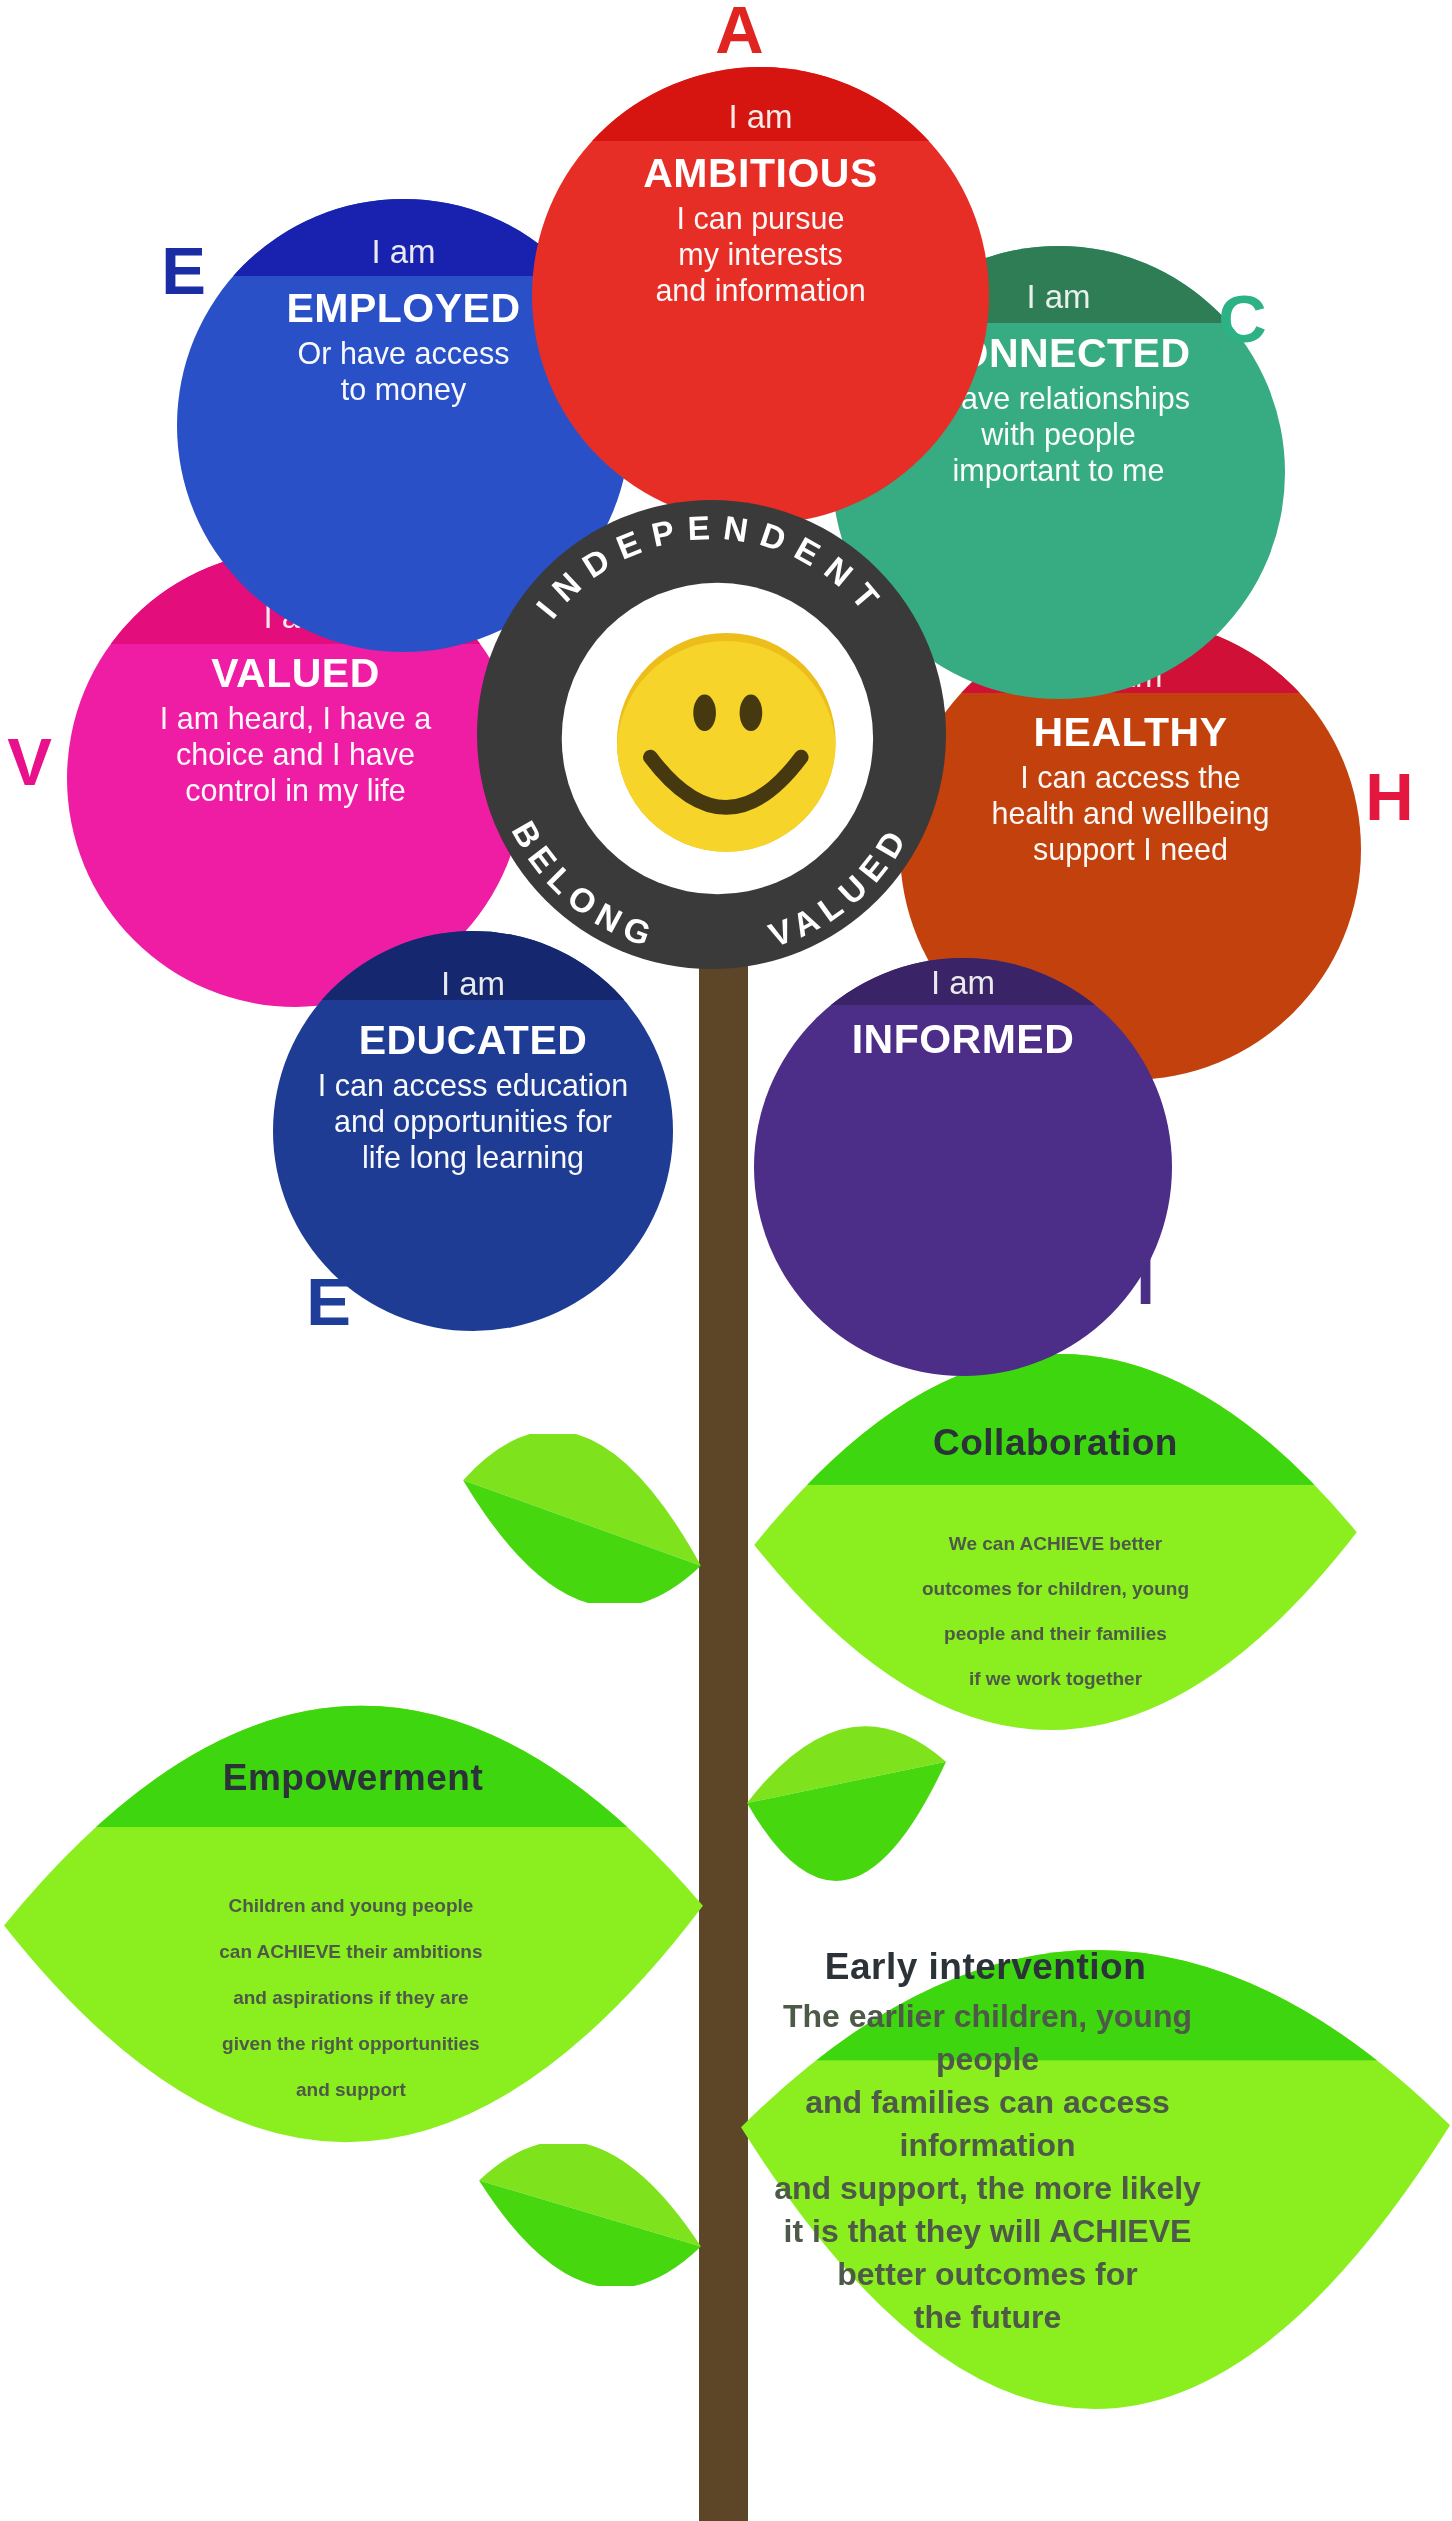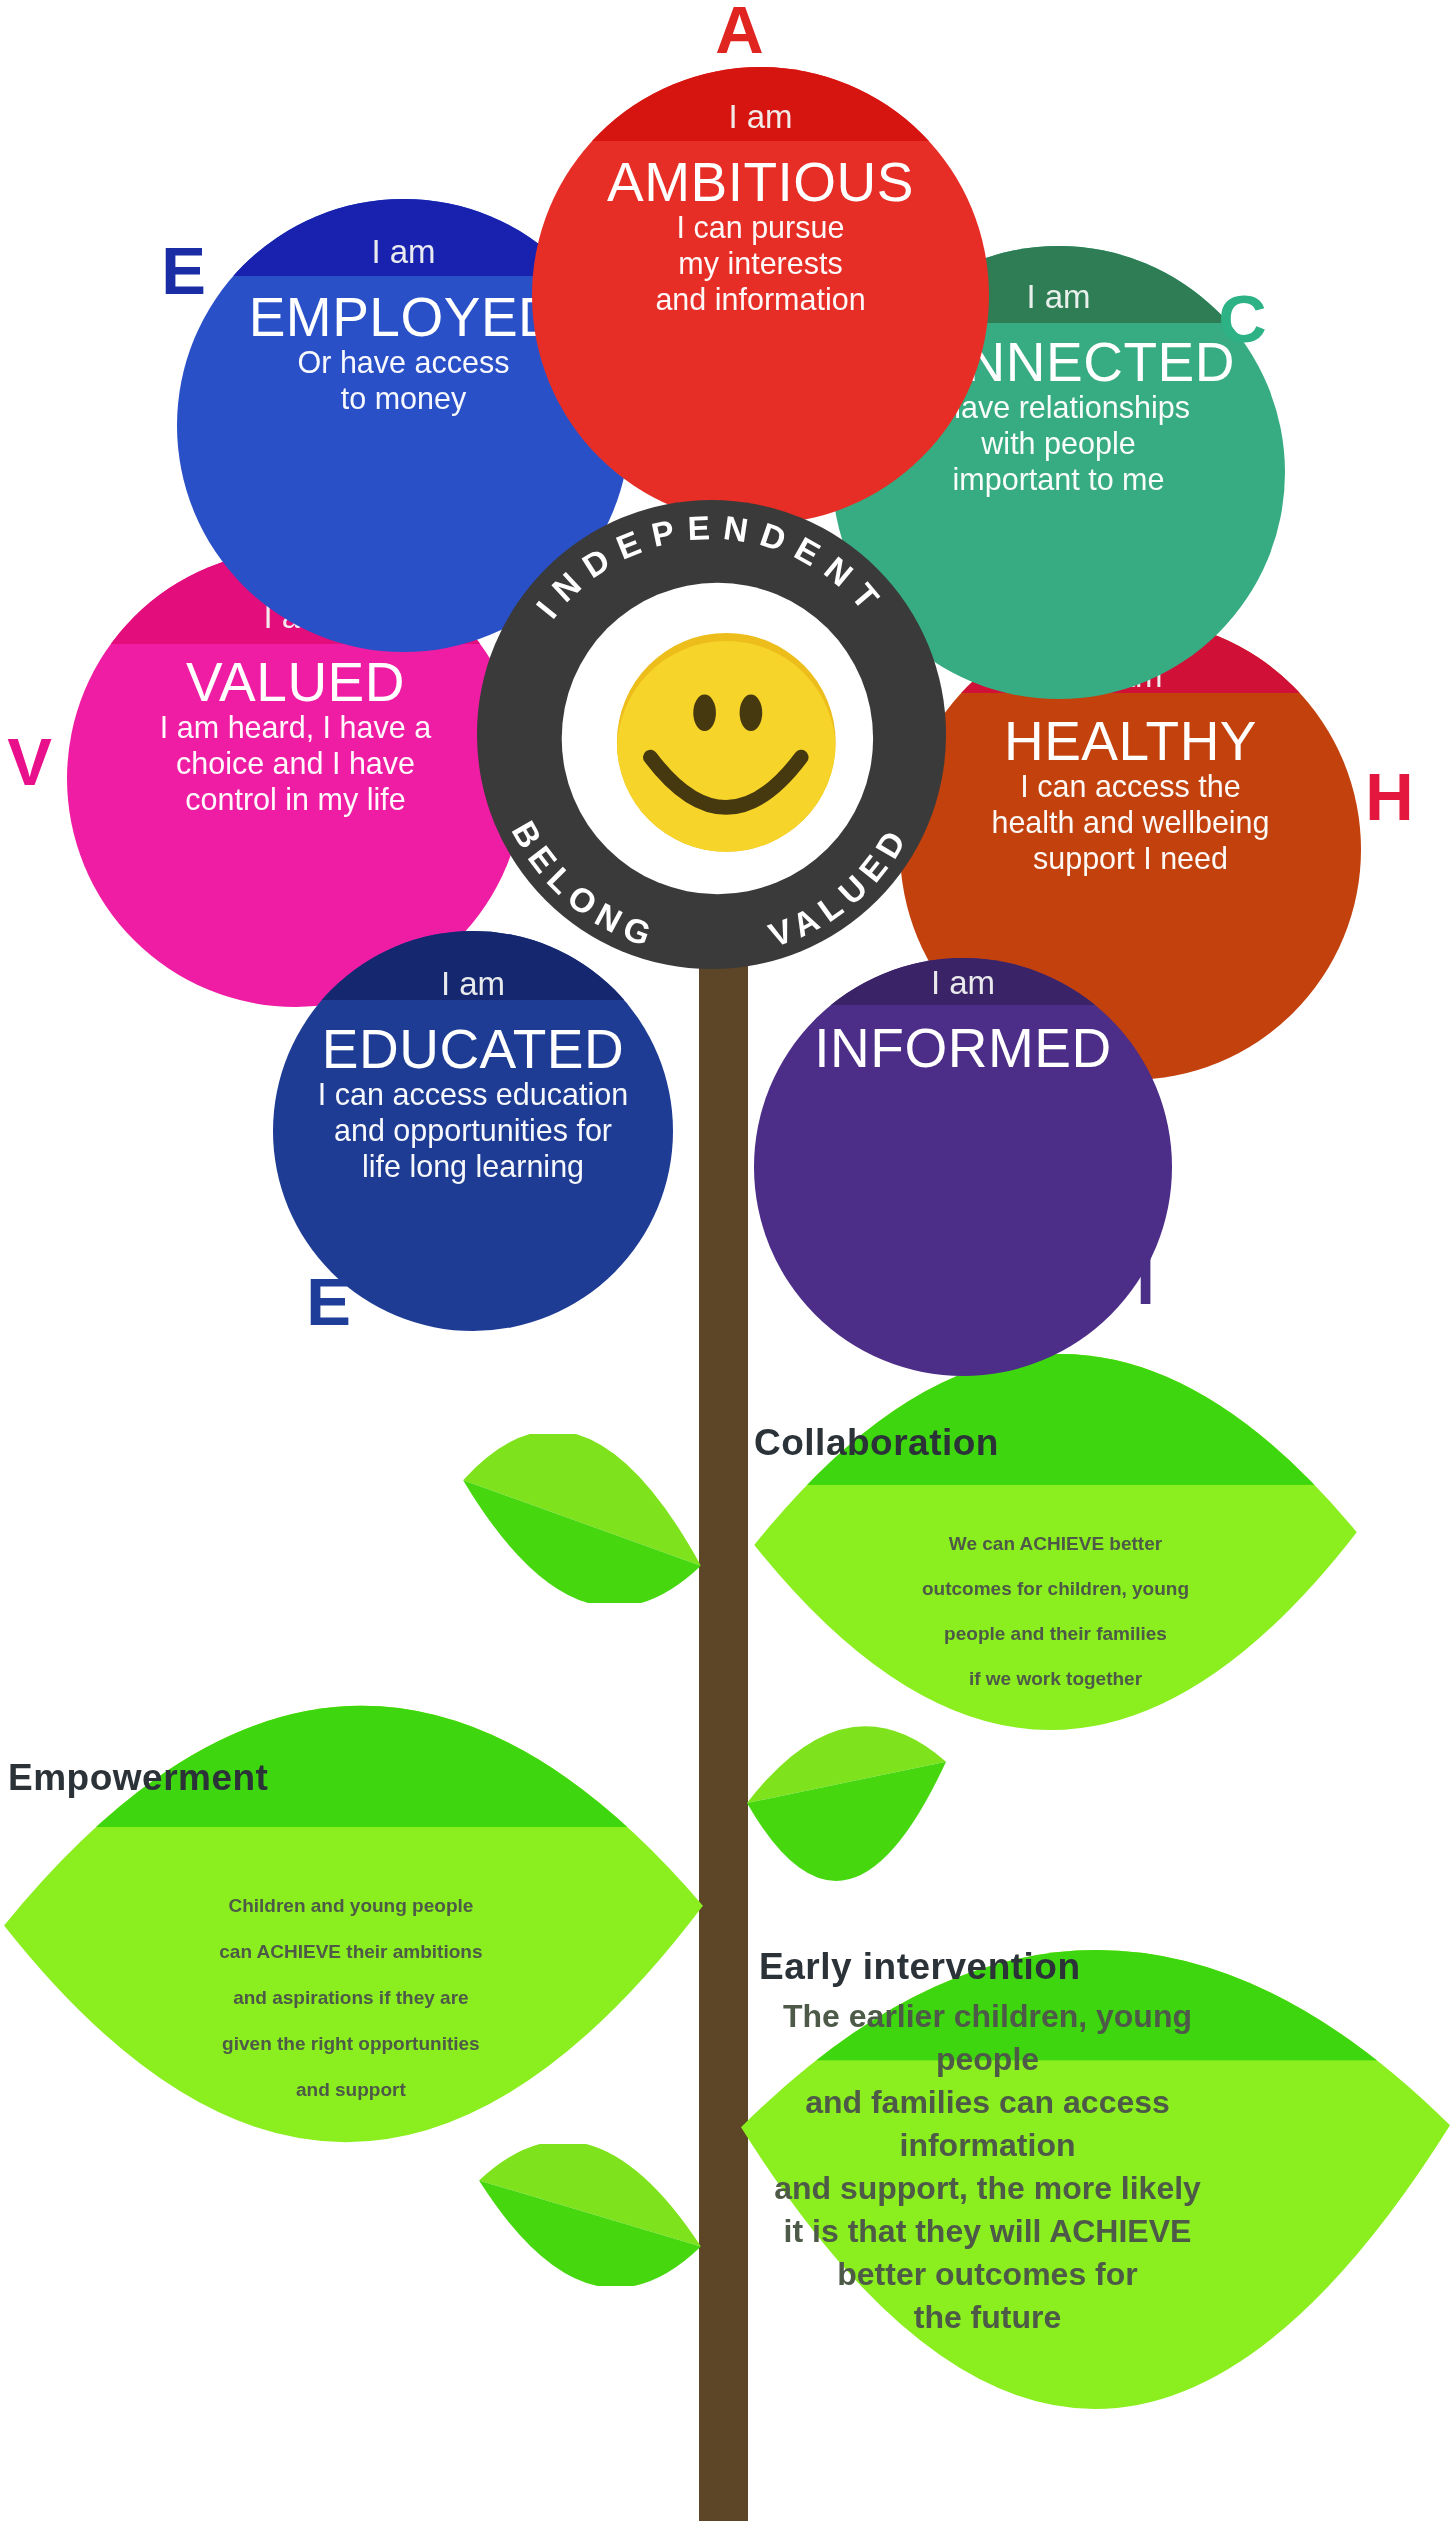--- a/index.html
+++ b/index.html
@@ -9,21 +9,21 @@
   
   .stem{position:absolute;left:699px;top:938px;width:49px;height:1584px;background:#5d4527;z-index:0;}
   .leafsvg{position:absolute;z-index:1;}
   .lf-collab{left:754px;top:1352px;width:603px;height:380px;}
   .lf-empower{left:3.9px;top:1704px;width:699px;height:440px;}
   .lf-early{left:741px;top:1948px;width:709px;height:463px;}
   .lf-s1{left:463px;top:1434px;width:238px;height:169px;}
   .lf-s2{left:747px;top:1726px;width:199px;height:156px;}
   .lf-s3{left:479px;top:2144px;width:222px;height:142px;}
 
-  .leaf-title{position:absolute;z-index:2;text-align:left;font-weight:700;font-size:37px;
+  .leaf-title{position:absolute;z-index:2;text-align:center;font-weight:700;font-size:37px;
               color:#2b3238;filter:blur(0.5px);letter-spacing:0.5px;}
   .t-collab{left:754px;width:603px;top:1422px;}
   .t-empower{left:8px;width:690px;top:1757px;}
   .t-early{left:759px;width:453px;top:1946px;}
   .leaf-body{position:absolute;z-index:2;text-align:center;font-size:19px;line-height:45px;
              color:#4d5a48;white-space:pre-line;filter:blur(0.7px);font-weight:700;}
   .b-collab{left:754px;width:603px;top:1521px;}
   .b-empower{left:5.9px;width:690px;top:1883px;line-height:46px;}
   .b-early{left:741px;width:493px;top:1995px;line-height:43px;font-size:32px;}
 
@@ -44,21 +44,21 @@
   .p-valued    .band{background:#e30d7c;clip-path:inset(0 0 calc(100% - 94px) 0);}
   .p-healthy   .band{background:#d11037;clip-path:inset(0 0 calc(100% - 74px) 0);}
   .p-educated  .band{background:#15276f;clip-path:inset(0 0 calc(100% - 69px) 0);}
   .p-informed  .band{background:#3a2366;clip-path:inset(0 0 calc(100% - 47px) 0);}
 
   .ptext{position:absolute;left:3%;right:3%;text-align:center;color:#fff;}
   .p-ambitious .ptext{top:29.6px;} .p-employed .ptext{top:32.5px;} .p-connected .ptext{top:30.5px;}
   .p-valued .ptext{top:47px;} .p-healthy .ptext{top:37px;} .p-educated .ptext{top:32.5px;}
   .p-informed .ptext{top:4.9px;}
   .iam{font-size:33px;line-height:39px;color:rgba(243,245,243,.95);}
-  .pname{font-size:55px;line-height:47px;font-weight:400;margin-top:23px;letter-spacing:0.5px;}
+  .pname{font-size:41px;line-height:47px;font-weight:700;margin-top:14px;letter-spacing:0.5px;}
   .pdesc{font-size:30.5px;line-height:36px;margin-top:3px;white-space:pre-line;color:rgba(255,255,255,.97);}
 
   
   .letter{position:absolute;z-index:5;width:83px;text-align:center;font-weight:700;
           font-size:67px;line-height:75px;}
   .l-a{left:698px;top:-7.9px;color:#e02420;}
   .l-e1{left:142px;top:233px;color:#1b2da5;}
   .l-c{left:1201px;top:281px;color:#2cb285;}
   .l-v{left:-11.8px;top:724px;color:#e8118b;}
   .l-h{left:1348px;top:759px;color:#e4173f;}

